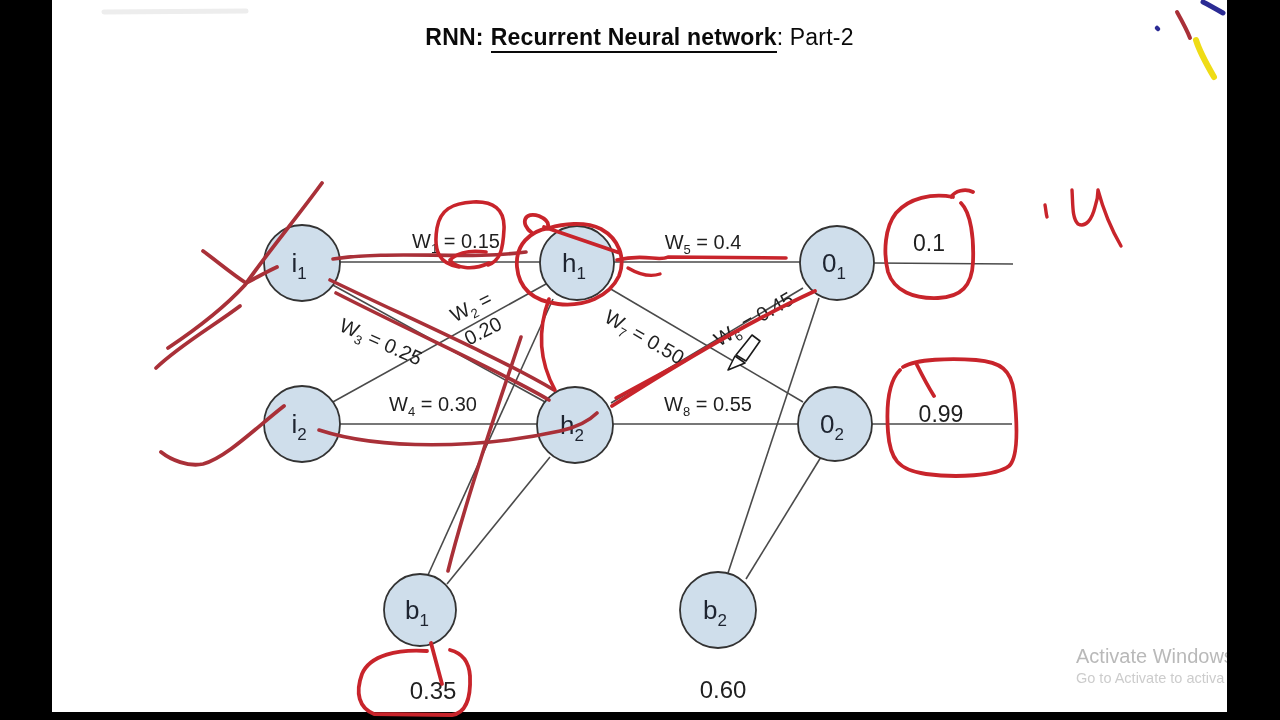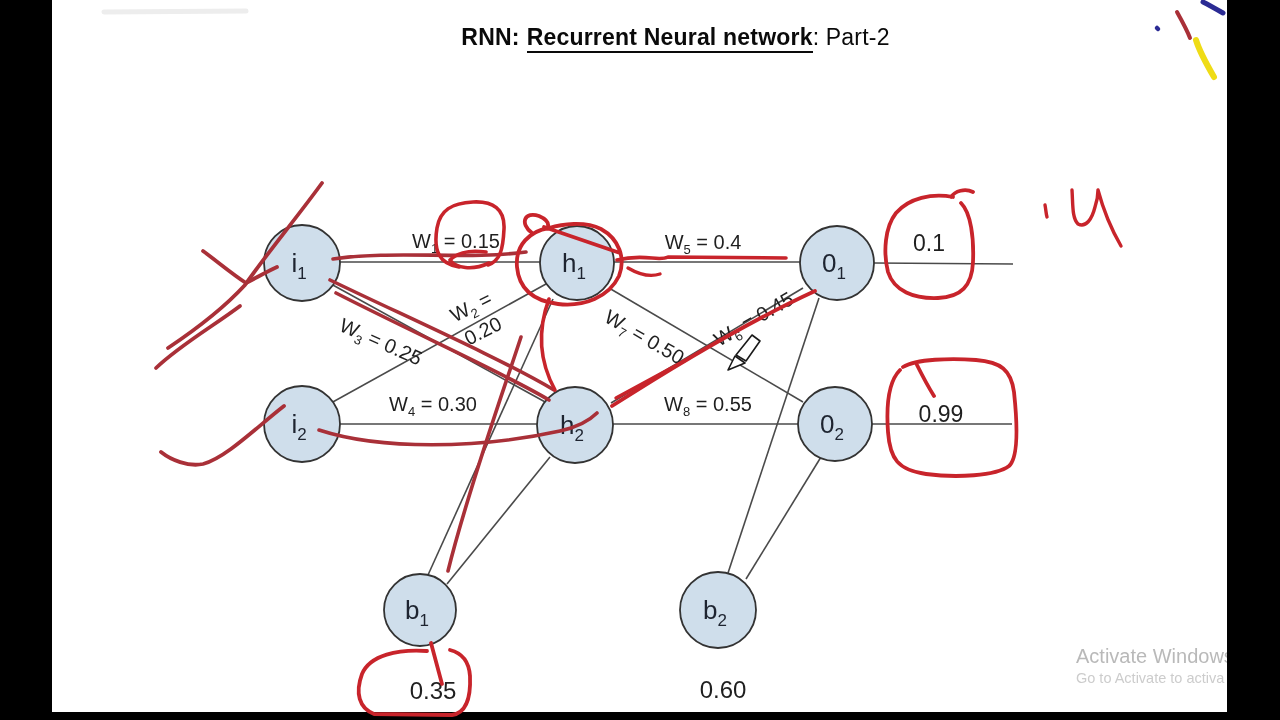--- a/index.html
+++ b/index.html
@@ -3,21 +3,21 @@
 <meta charset="utf-8">
 <style>
   html,body{margin:0;padding:0;background:#000;}
   #stage{position:relative;width:1280px;height:720px;background:#ffffff;overflow:hidden;
          font-family:"Liberation Sans", sans-serif;}
   .bar{position:absolute;background:#000;}
   #bar-left{left:0;top:0;width:52px;height:720px;}
   #bar-right{left:1227px;top:0;width:53px;height:720px;}
   #bar-bottom{left:0;top:712px;width:1280px;height:8px;}
   #title{position:absolute;left:52px;top:24px;width:1175px;text-align:center;
-         font-size:23px;color:#0a0a0a;letter-spacing:.2px;padding-left:36px;}
+         font-size:23px;color:#0a0a0a;letter-spacing:.2px;}
   #title .b{font-weight:bold;}
   #title .u{text-decoration:none;border-bottom:2.5px solid #0a0a0a;padding-bottom:1px;}
   #title .sp{display:inline-block;width:7px;}
   #wm{position:absolute;left:1076px;top:644px;width:151px;overflow:hidden;white-space:nowrap;
       text-align:left;line-height:1.25;}
   #wm .l1{font-size:20px;color:#b9b9b9;}
   #wm .l2{font-size:14.5px;color:#cccccc;}
   svg{position:absolute;left:0;top:0;}
 </style>
 </head>

